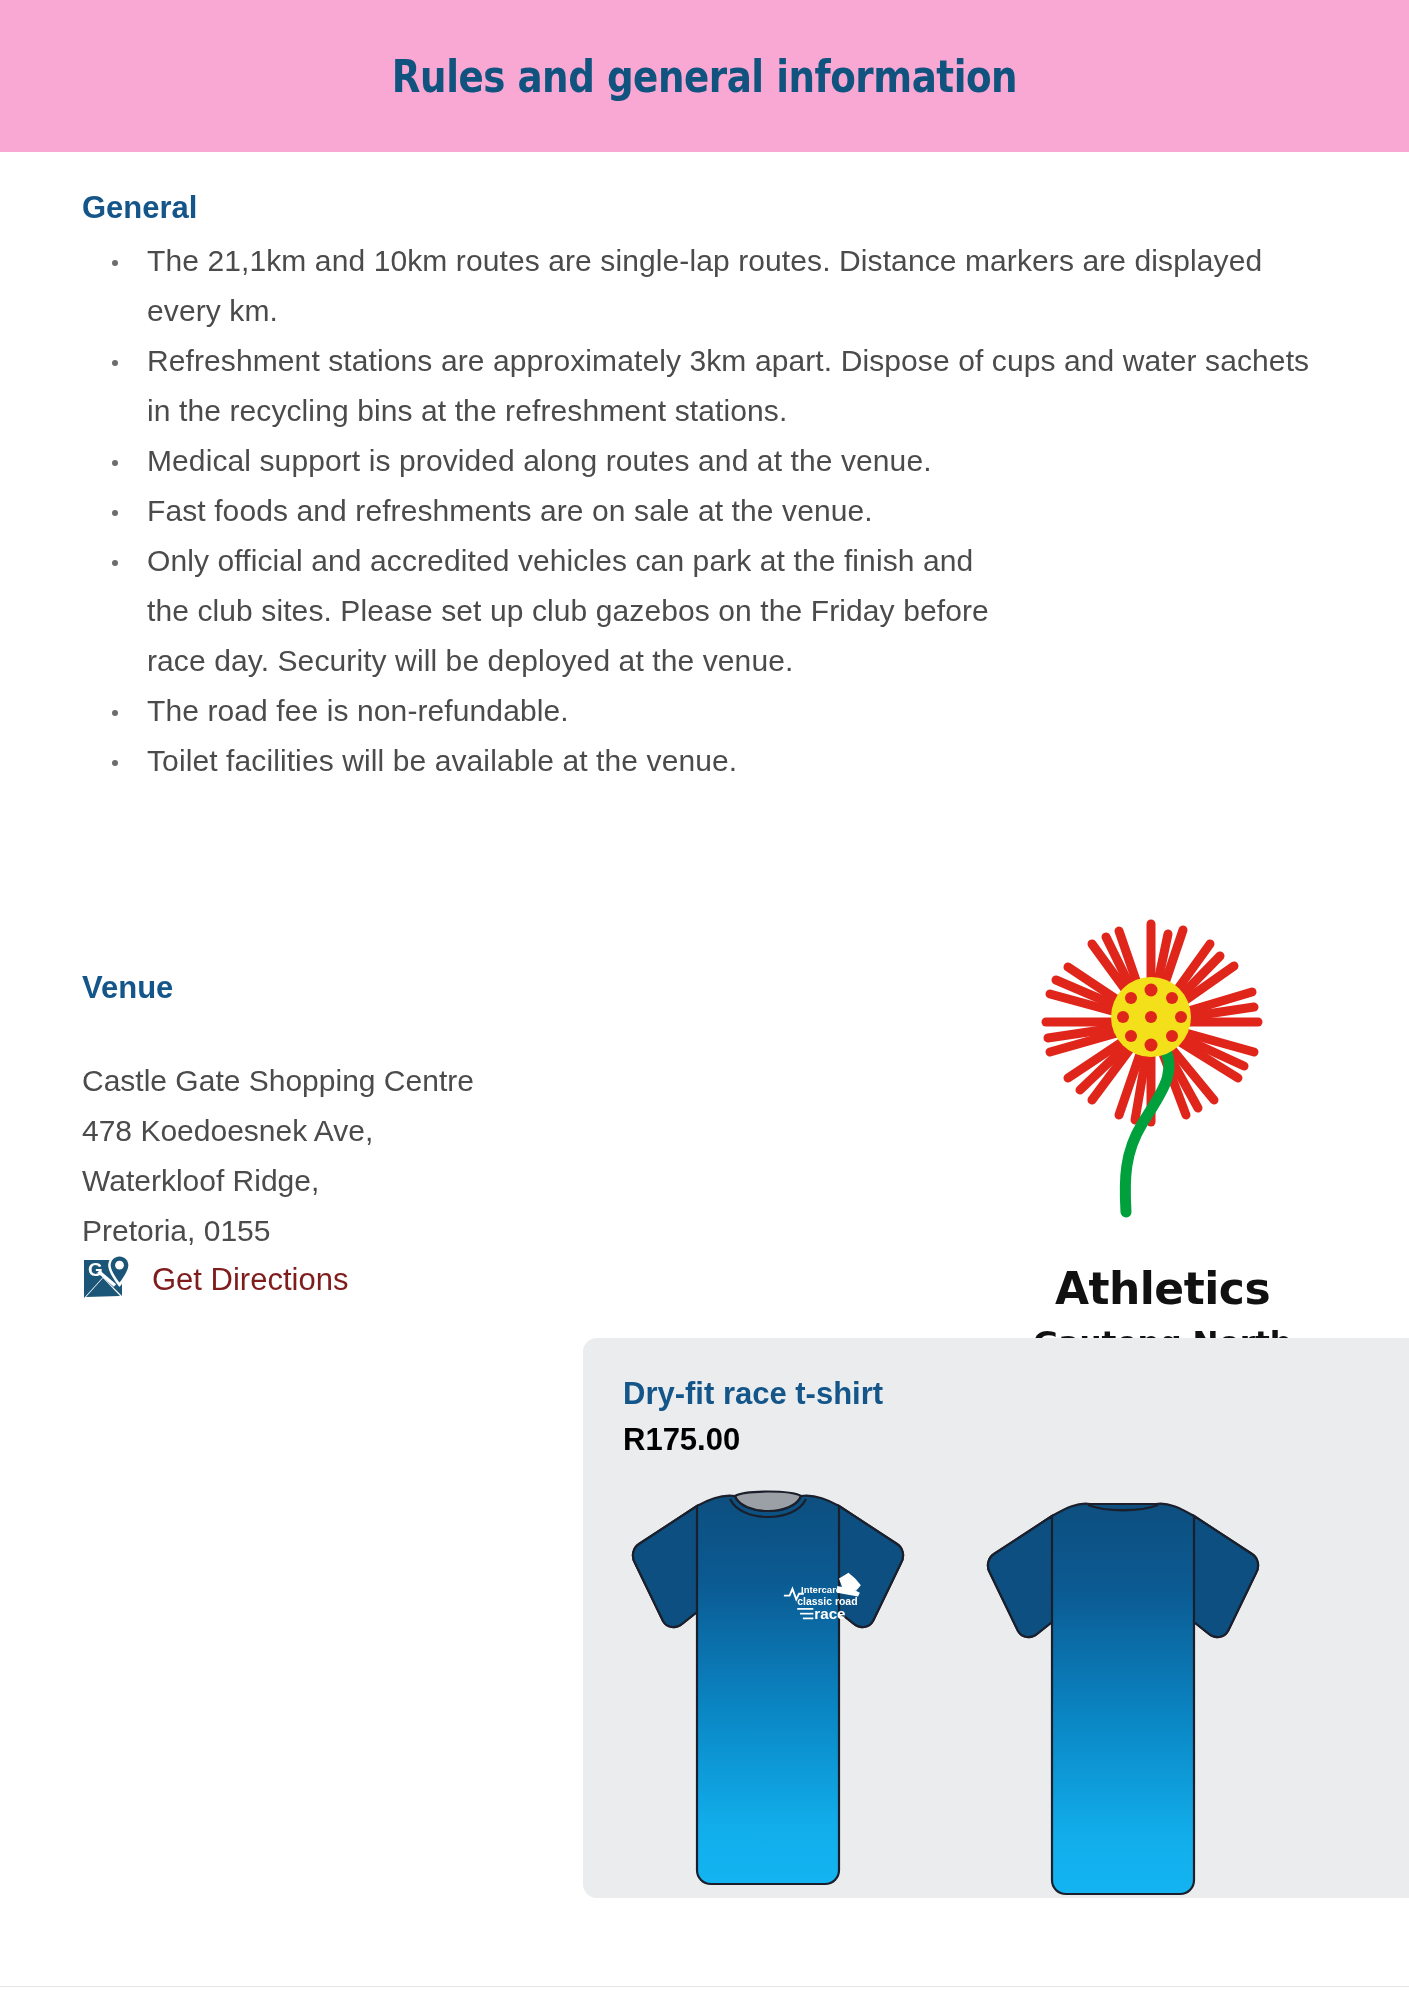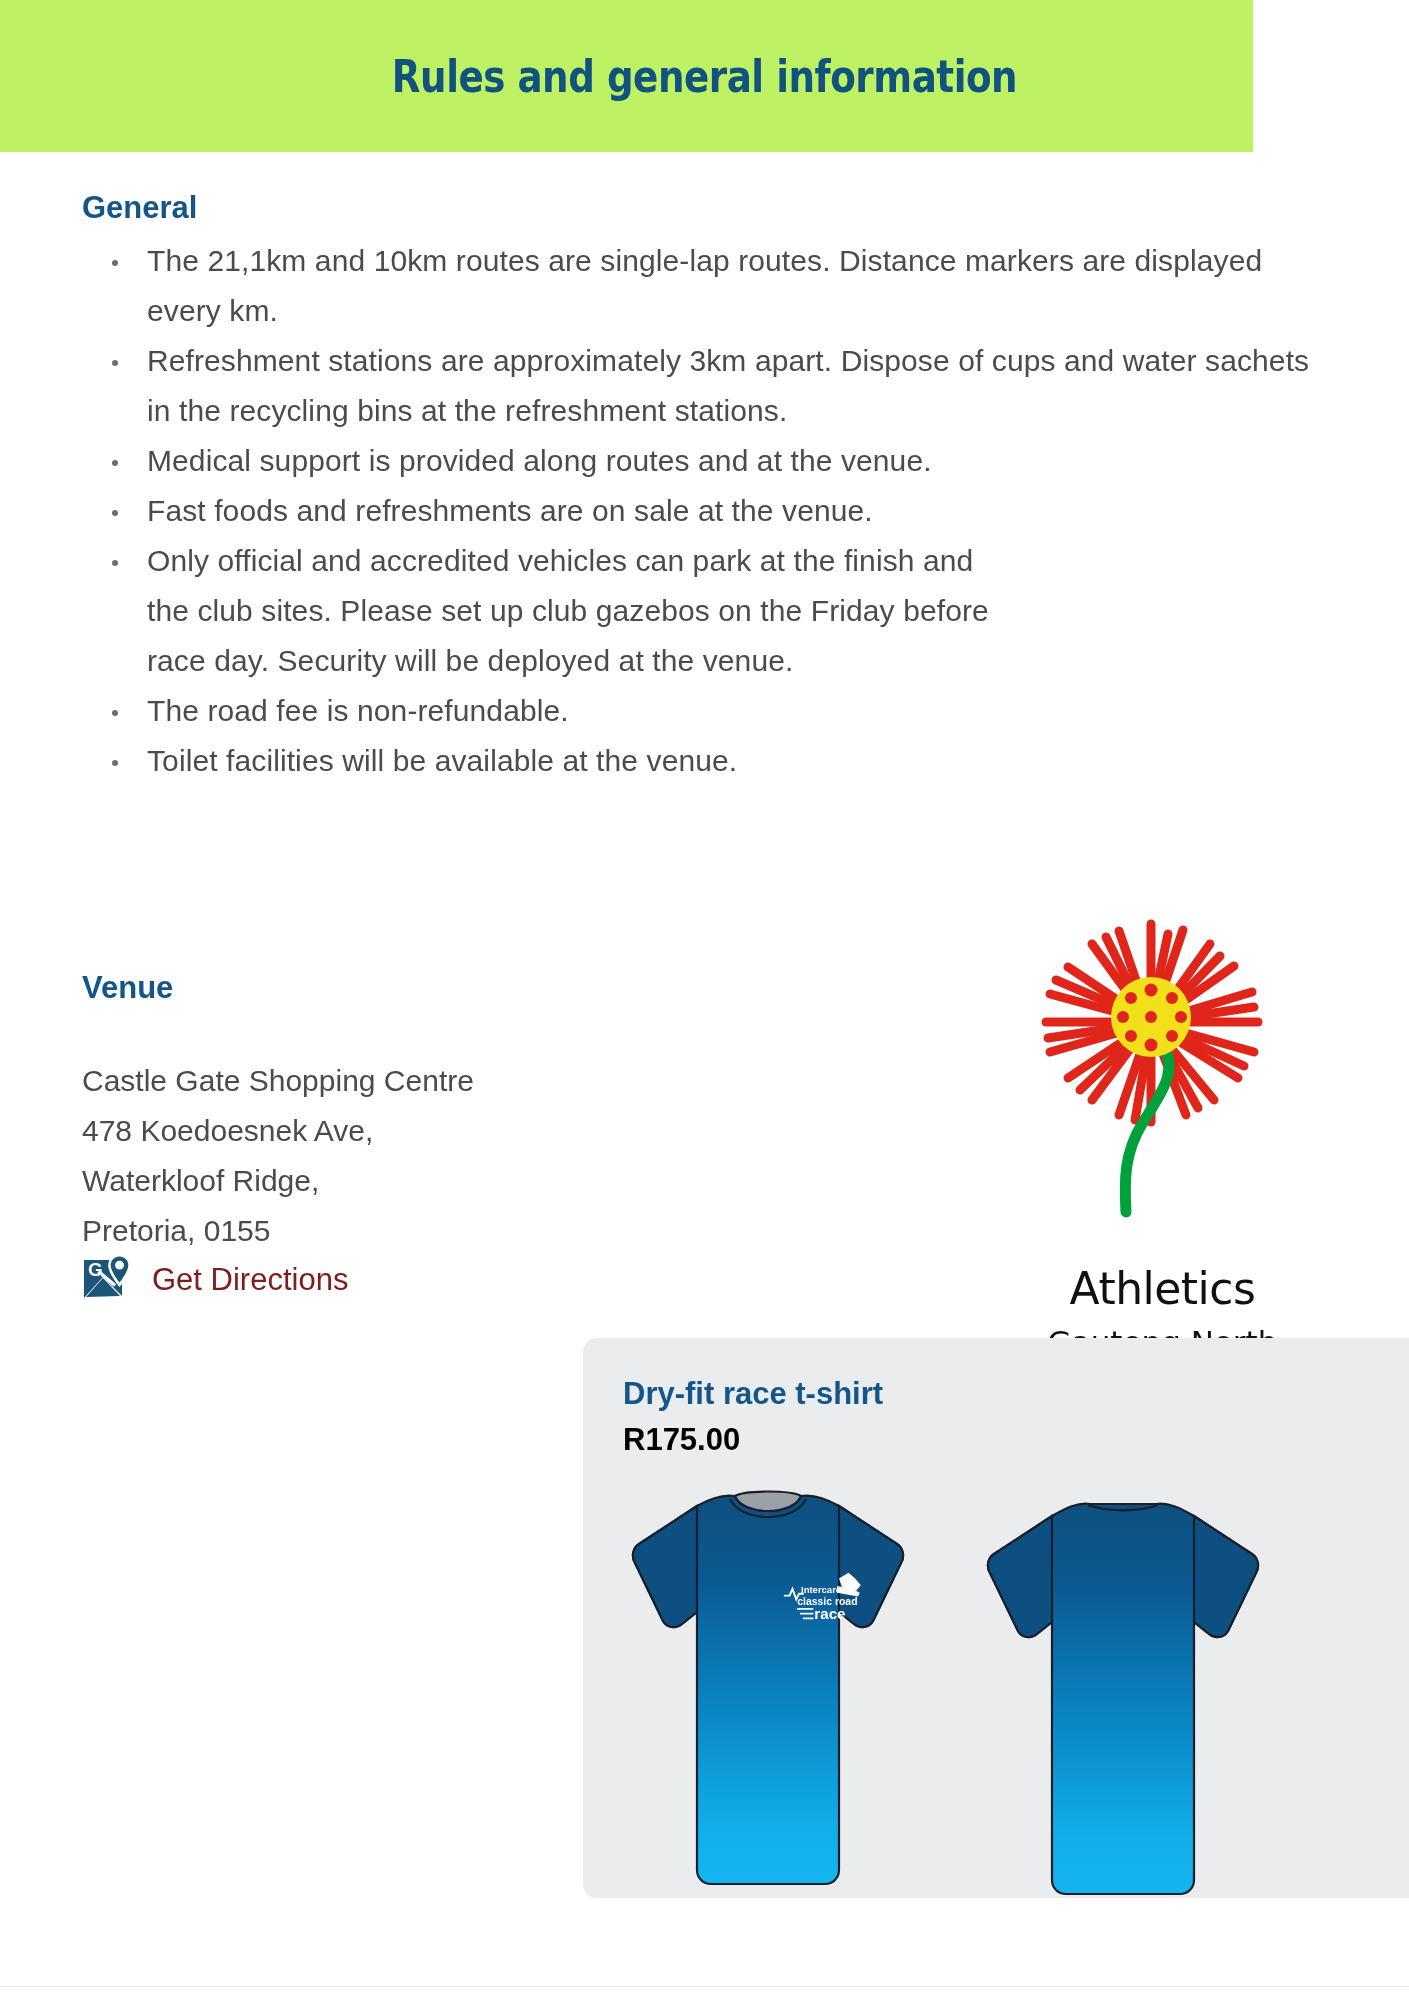--- a/index.html
+++ b/index.html
@@ -13,23 +13,23 @@
     position: relative;
     overflow: hidden;
     font-family: "Liberation Sans", sans-serif;
     -webkit-font-smoothing: antialiased;
   }
 
   
   .header-band {
     position: absolute;
     top: 0; left: 0;
-    width: 1253px;
+    width: 1409px;
     height: 152px;
-    background: #bef264;
+    background: #f9a8d4;
   }
   .header-title {
     position: absolute;
     top: 50px;
     left: 0;
     width: 1409px;
     text-align: center;
     font-family: "DejaVu Sans Condensed", "Liberation Sans Narrow", "Liberation Sans", sans-serif;
     font-weight: 700;
     font-size: 45px;
@@ -125,21 +125,21 @@
   .agn-logo {
     position: absolute;
     left: 1020px;
     top: 760px;
     width: 285px;
   }
   .agn-flower { display: block; width: 285px; height: 355px; }
   .agn-word {
     text-align: center;
     font-family: "DejaVu Sans", sans-serif;
-    font-weight: 400;
+    font-weight: 700;
     color: #111111;
     line-height: 1;
   }
   .agn-word .line1 {
     font-size: 44px;
     letter-spacing: -0.5px;
   }
   .agn-word .line2 {
     font-size: 31px;
     letter-spacing: 0px;

